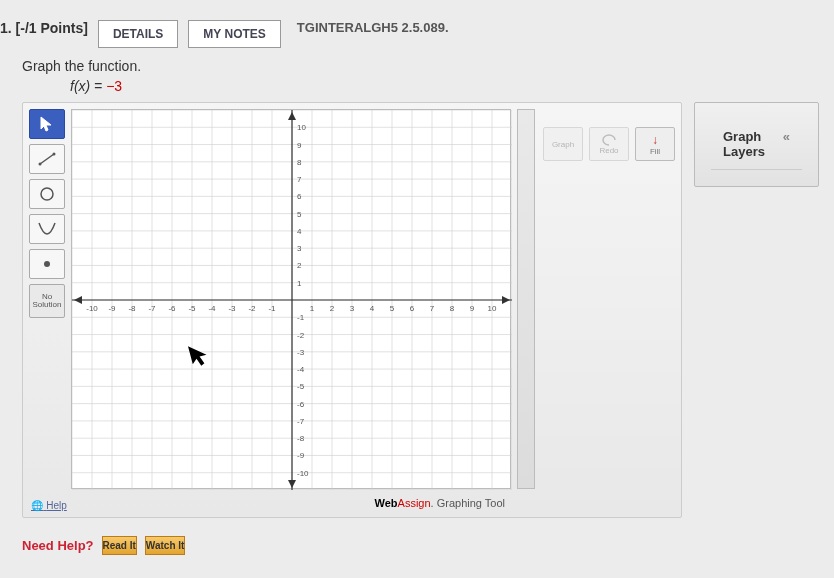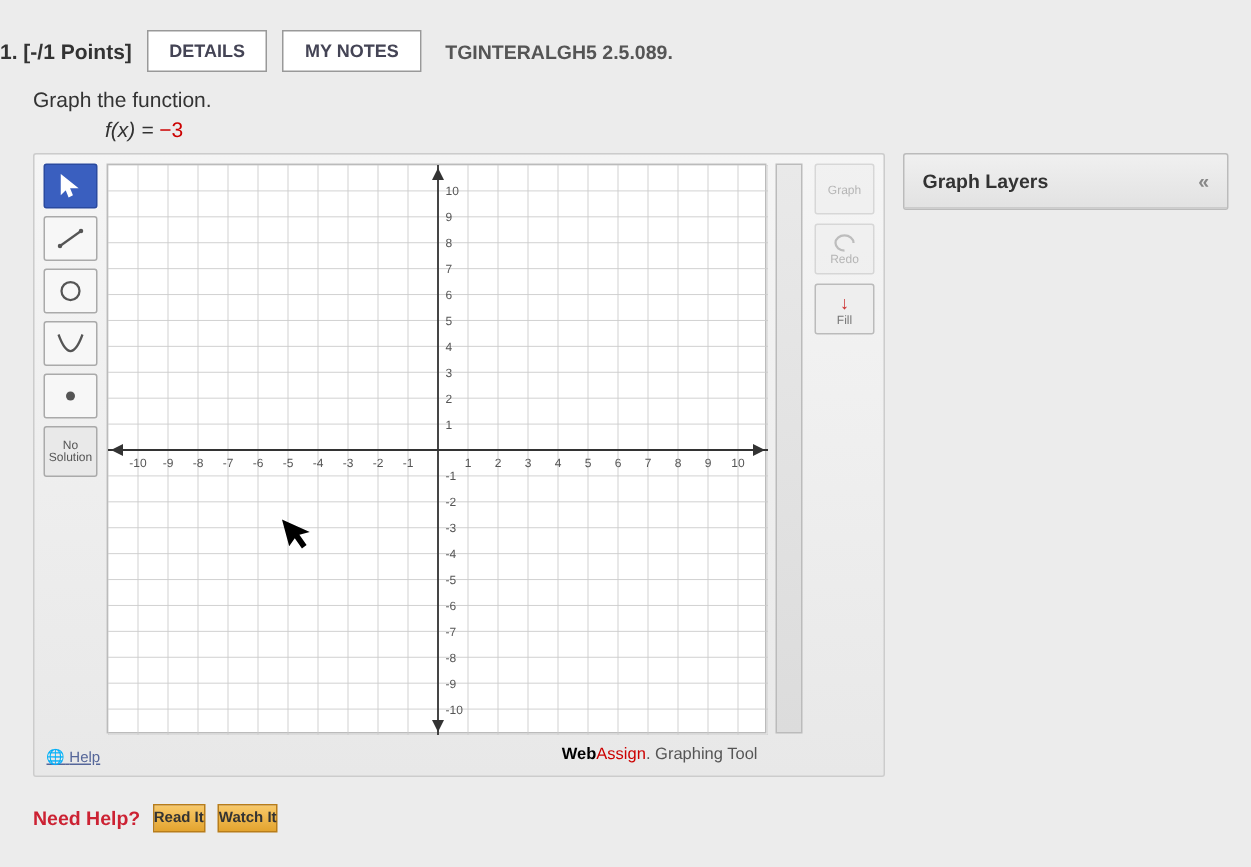--- a/index.html
+++ b/index.html
@@ -6,21 +6,21 @@
   body {
     margin: 0;
     padding: 20px 15px 20px 0;
     font-family: Arial, sans-serif;
     background: #ececec;
     color: #333;
     width: 834px;
     height: 578px;
     overflow: hidden;
   }
-  .header-row { display: flex; align-items: center; gap: 10px; }
+  .header-row { display: flex; gap: 10px; }
   .points { font-weight: bold; color: #333; font-size: 14px; }
   .hbtn {
     border: 1px solid #999; background: #fff; padding: 6px 14px;
     font-size: 12px; font-weight: bold; color: #445; cursor: pointer;
   }
   .qref { font-size: 13px; font-weight: bold; color: #555; margin-left: 6px;}
   .instr { margin: 10px 0 4px 22px; font-size: 14px; }
   .func { margin: 0 0 8px 70px; font-style: italic; font-size: 14px; }
   .func .neg { color: #c00; font-style: normal; }
   .main-row { display: flex; gap: 12px; align-items: flex-start; margin-left: 22px;}
@@ -39,32 +39,32 @@
   .tbtn.ns { font-size:8px; line-height:1; color:#555; height:34px; flex-direction:column; background:#e9e9e9;}
   .graph-wrap { display:flex; flex-direction:column; }
   .grid {
     width: 440px; height: 380px; background:#fff; border:1px solid #bbb;
     position:relative;
   }
   .scroll-v {
     width:18px; background: linear-gradient(#e9e9e9,#dcdcdc);
     border:1px solid #bbb; display:flex; flex-direction:column; height:380px;
   }
-  .side-btns { display:flex; flex-direction:column; gap:6px; margin-left:2px;}
+  .side-btns { display:flex; flex-direction:row; gap:6px; margin-left:2px;margin-top:18px;}
   .sbtn {
     width:40px; height:34px; border:1px solid #bbb; background:#eee;
     font-size:8px; display:flex; flex-direction:column; align-items:center; justify-content:center;
     color:#777; border-radius:2px; cursor:pointer;
   }
   .help-link { position:absolute; left:8px; bottom:6px; font-size:10px; color:#556699; text-decoration:underline; cursor:pointer;}
   .brand { text-align:right; font-size:11px; color:#555; padding:8px 6px 2px 0;}
   .brand b { color:#000; } .brand .assign { color:#c00; font-weight:normal;}
   .layers {
     background: linear-gradient(#f0f0f0,#e2e2e2); border:1px solid #bbb;
-    width: 260px; padding: 0; border-radius:2px; font-size:12px;
+    width: 260px; padding: 16px; border-radius:2px; font-size:12px;
   }
   .layers-head {
     padding: 10px 12px; font-weight:bold; font-size:13px;
     display:flex; justify-content:space-between; border-bottom:1px solid #ccc;
   }
   .layers-body { padding: 10px 12px; color:#444; line-height:1.4; border-top:1px solid #fff;}
   .chev { color:#888; font-weight:bold; cursor:pointer;}
   .need-help { margin: 18px 0 0 22px; display:flex; align-items:center; gap:8px; }
   .need-help .lbl { color:#c23; font-weight:bold; font-size:13px; }
   .orangebtn {

